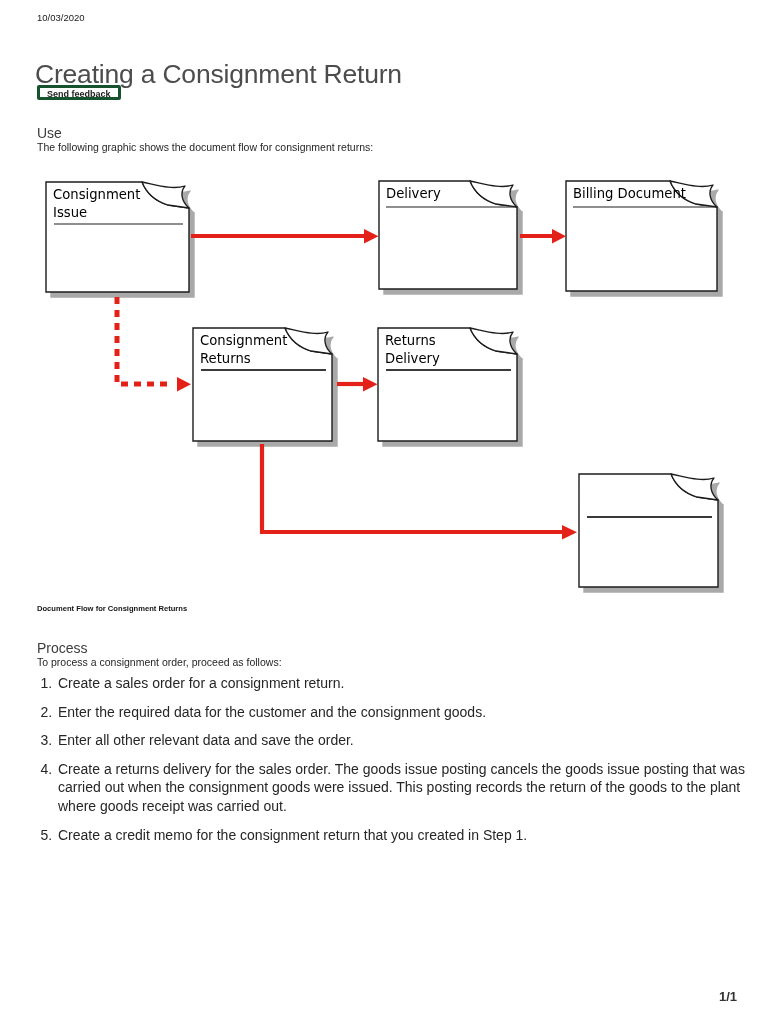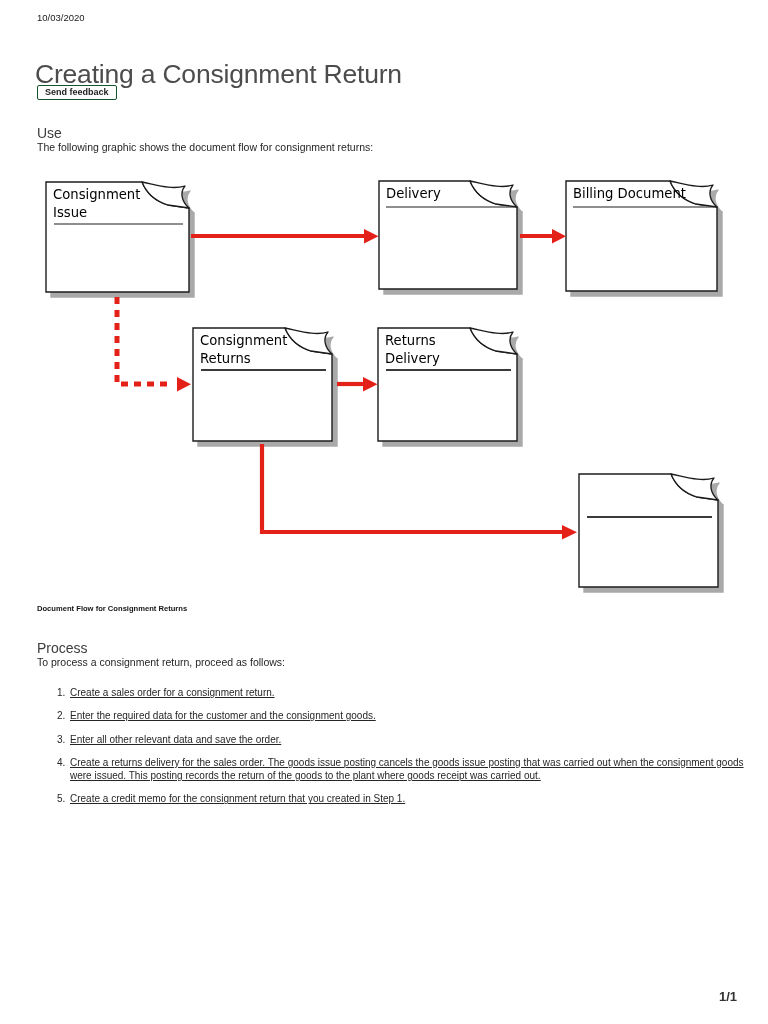--- a/index.html
+++ b/index.html
@@ -4,27 +4,27 @@
 <style>
   html,body { margin:0; padding:0; background:#fff; }
   .page { position:relative; width:768px; height:1024px; background:#ffffff;
           font-family:"Liberation Sans", sans-serif; overflow:hidden; }
 
   .date { position:absolute; left:37px; top:12px; font-size:9.5px; color:#191919; }
   .doc-title { position:absolute; left:35px; top:41px; font-size:26.5px; font-weight:400;
                color:#4c4c4c; letter-spacing:-0.2px; }
   .feedback-btn { position:absolute; left:37px; top:85px; height:15px; padding:0 7px;
                   font-family:"Liberation Sans",sans-serif; font-size:9px; font-weight:bold;
-                  color:#1d1d1d; background:#fdfdfd; border:1px solid #14532d;
+                  color:#1d1d1d; background:#fdfdfd; border:3px solid #14532d;
                   border-radius:2px; line-height:13px; cursor:pointer; }
   .h2 { position:absolute; font-size:14px; color:#3c3c3c; font-weight:400; }
   .p  { position:absolute; font-size:10.5px; color:#262626; }
   .fig-caption { position:absolute; left:37px; top:604px; font-size:7.6px; font-weight:bold; color:#141414; }
-  .steps { position:absolute; left:37px; top:674px; width:692px; margin:12px; padding:0 0 0 19px;
-           font-size:10px; color:#262626;text-decoration:underline; }
+  .steps { position:absolute; left:37px; top:674px; width:692px; margin:0; padding:0 0 0 19px;
+           font-size:14px; color:#262626; }
   .steps li { margin-bottom:10px; line-height:1.33; padding-left:2px; }
   .pageno { position:absolute; right:31px; top:989px; font-size:13px; font-weight:bold; color:#333; }
 
   
   .diagram { position:absolute; left:0; top:0; width:768px; height:620px; }
   .docbox { position:absolute; }
   .docbox svg { position:absolute; left:0; top:0; width:100%; height:100%;
                 filter:drop-shadow(5px 5px 0 #a9a9a9); overflow:visible; }
   .body-shape { fill:#ffffff; stroke:#1c1c1c; stroke-width:1.4; }
   .flap { fill:#ffffff; stroke:#1c1c1c; stroke-width:1.3; stroke-linejoin:round; }
@@ -137,21 +137,21 @@
       <g>
         <polyline class="edge" points="262,444 262,532 563,532"></polyline>
         <polygon class="head" points="562,525 562,539.5 577,532.2"></polygon>
       </g>
     </svg>
   </div>
 
   <div class="fig-caption">Document Flow for Consignment Returns</div>
 
   <h2 class="h2" style="left:37px; top:628px;">Process</h2>
-  <div class="p" style="left:37px; top:656px;">To process a consignment return, proceed as follows:</div>
+  <div class="p" style="left:37px; top:656px;">To process a consignment order, proceed as follows:</div>
 
   <ol class="steps">
     <li>Create a sales order for a consignment return.</li>
     <li>Enter the required data for the customer and the consignment goods.</li>
     <li>Enter all other relevant data and save the order.</li>
     <li>Create a returns delivery for the sales order. The goods issue posting cancels the goods issue posting that was carried out when the consignment goods were issued. This posting records the return of the goods to the plant where goods receipt was carried out.</li>
     <li>Create a credit memo for the consignment return that you created in Step 1.</li>
   </ol>
 
   <div class="pageno">1/1</div>

